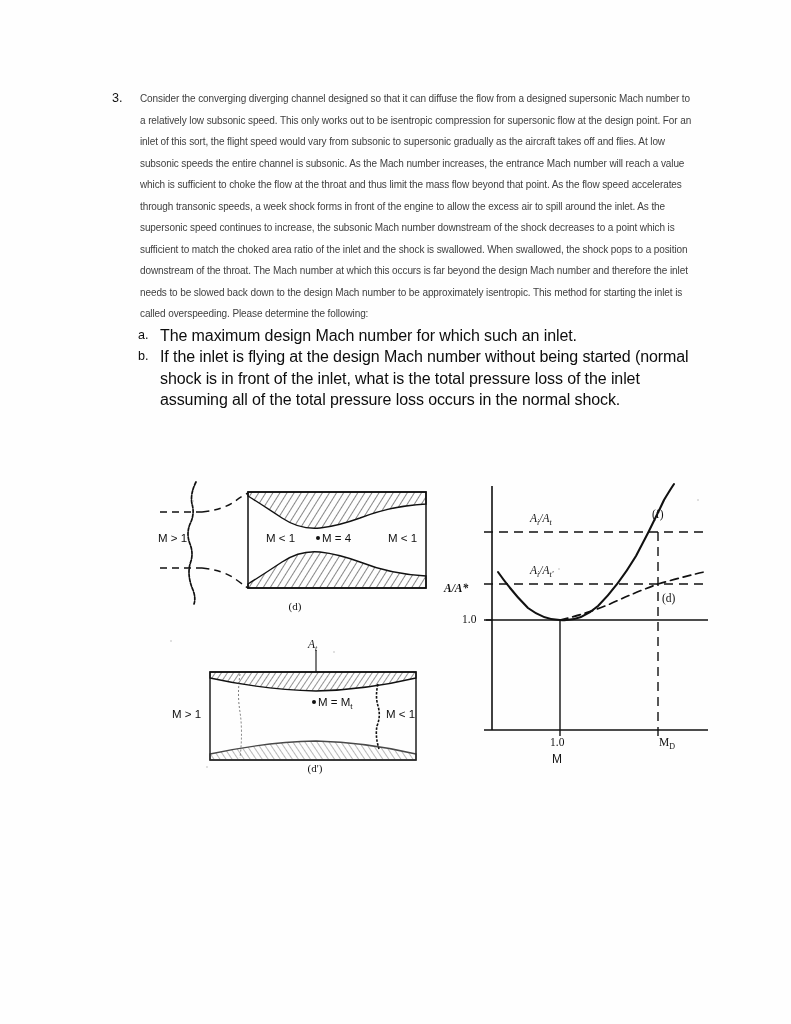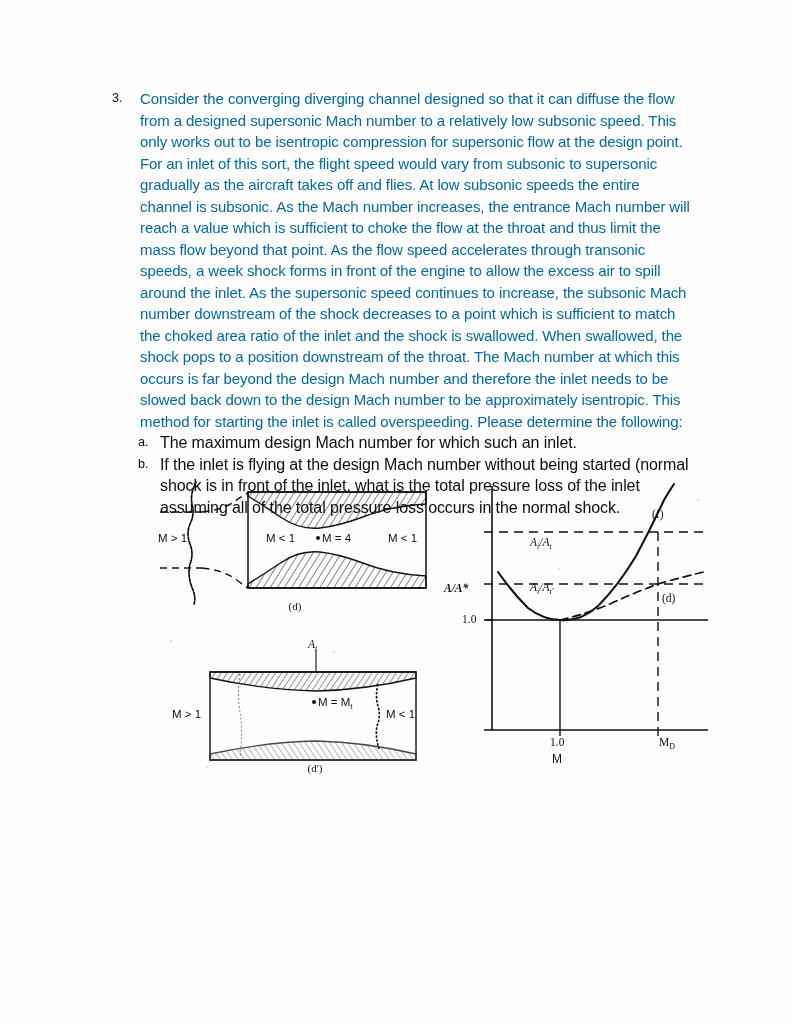--- a/index.html
+++ b/index.html
@@ -34,23 +34,23 @@
   }
   .prob-num {
     width: 28px;
     flex: 0 0 28px;
     font-size: 12.6px;
     line-height: 21.5px;
     color: #111;
   }
   .prob-body {
     flex: 1 1 auto;
-    font-size: 15px;
+    font-size: 10px;
     line-height: 21.5px;
-    color: #0369a1;
+    color: #404040;
     text-align: left;
     letter-spacing: -0.1px;
   }
 
   .sublist {
     margin: 0;
     padding: 0;
     list-style: none;
   }
   .sub-row {
@@ -271,25 +271,25 @@
       <span class="lbl" style="left:100px; top:256px;">
         <span>1.0</span>
       </span>
 
       <span class="lbl" style="left:209px; top:256px;">M<sub>D</sub></span>
 
       <span class="lbl sans" style="left:102px; top:272px; font-size:12px;">
         <span>M</span>
       </span>
 
-      <span class="lbl ital" style="left:80px; top:32px;margin-top:24px;">
+      <span class="lbl ital" style="left:80px; top:32px;">
         A<sub>i</sub>/A<sub>t</sub>
       </span>
 
-      <span class="lbl ital" style="left:80px; top:101px;text-align:center;">
+      <span class="lbl ital" style="left:80px; top:84px;text-align:center;">
         A<sub>i</sub>/A<sub>t'</sub>
       </span>
 
       <span class="lbl" style="left:202px; top:28px;">
         <span>(f)</span>
       </span>
 
       <span class="lbl" style="left:212px; top:112px;">
         <span>(d)</span>
       </span>

